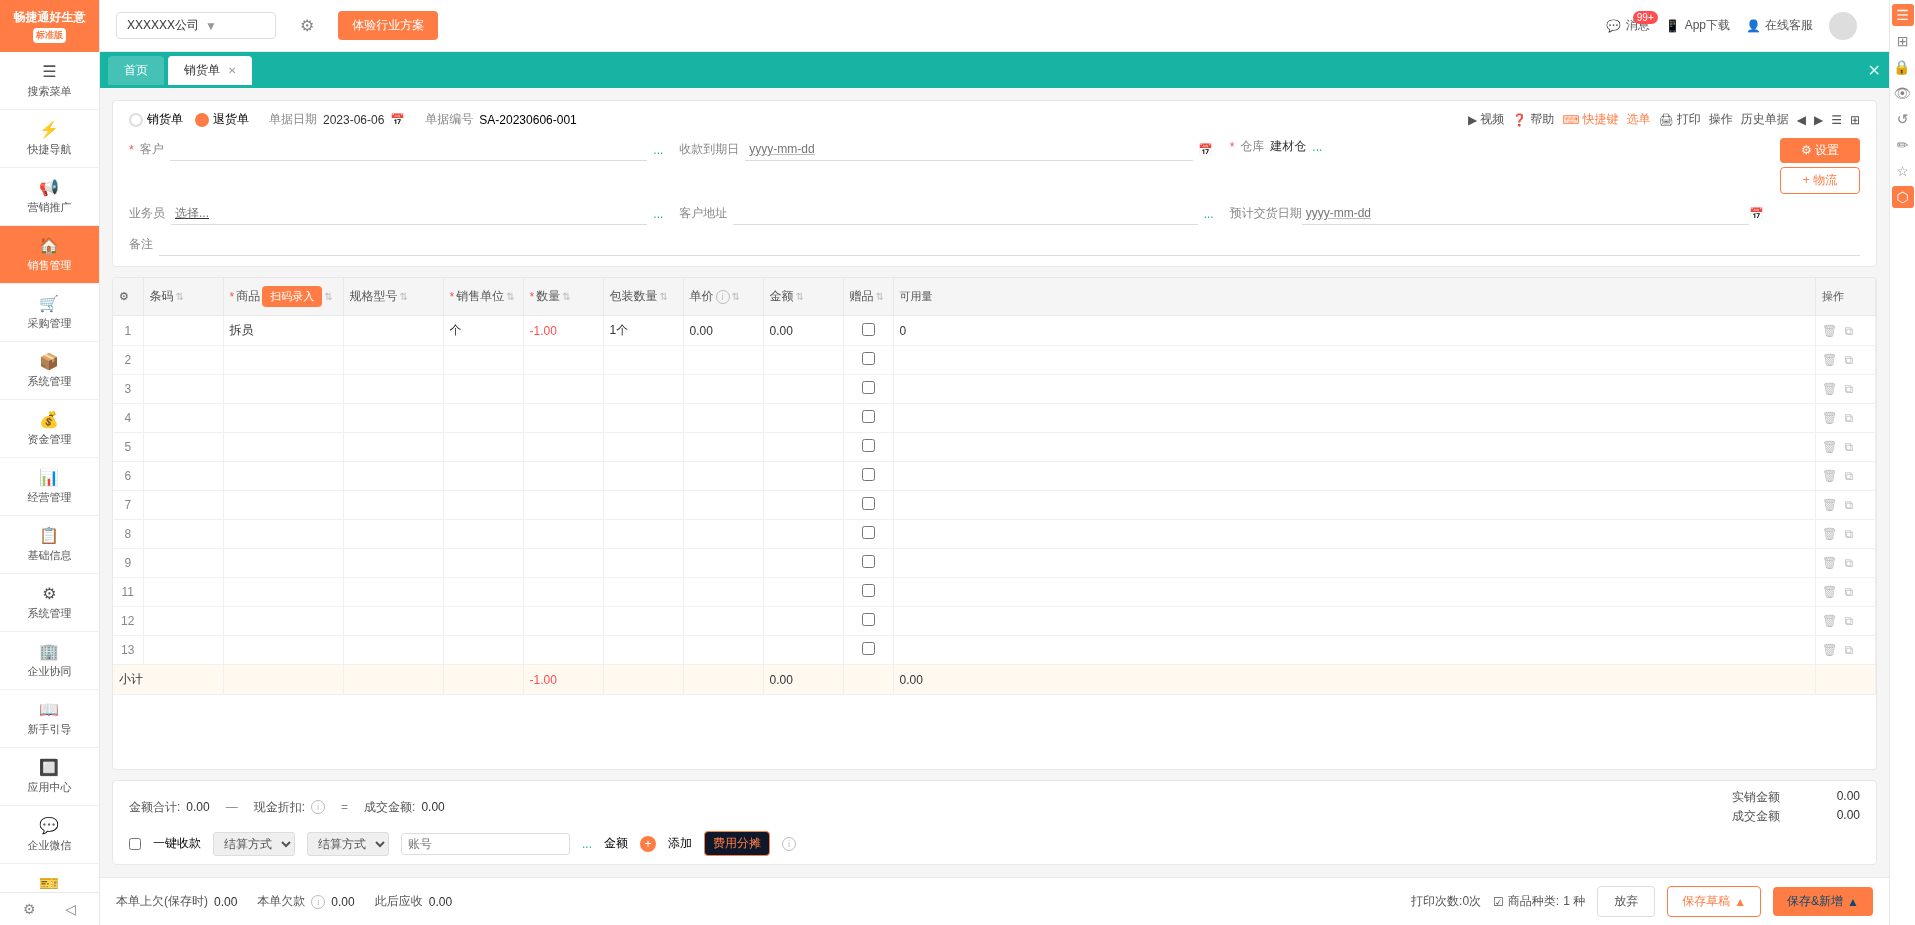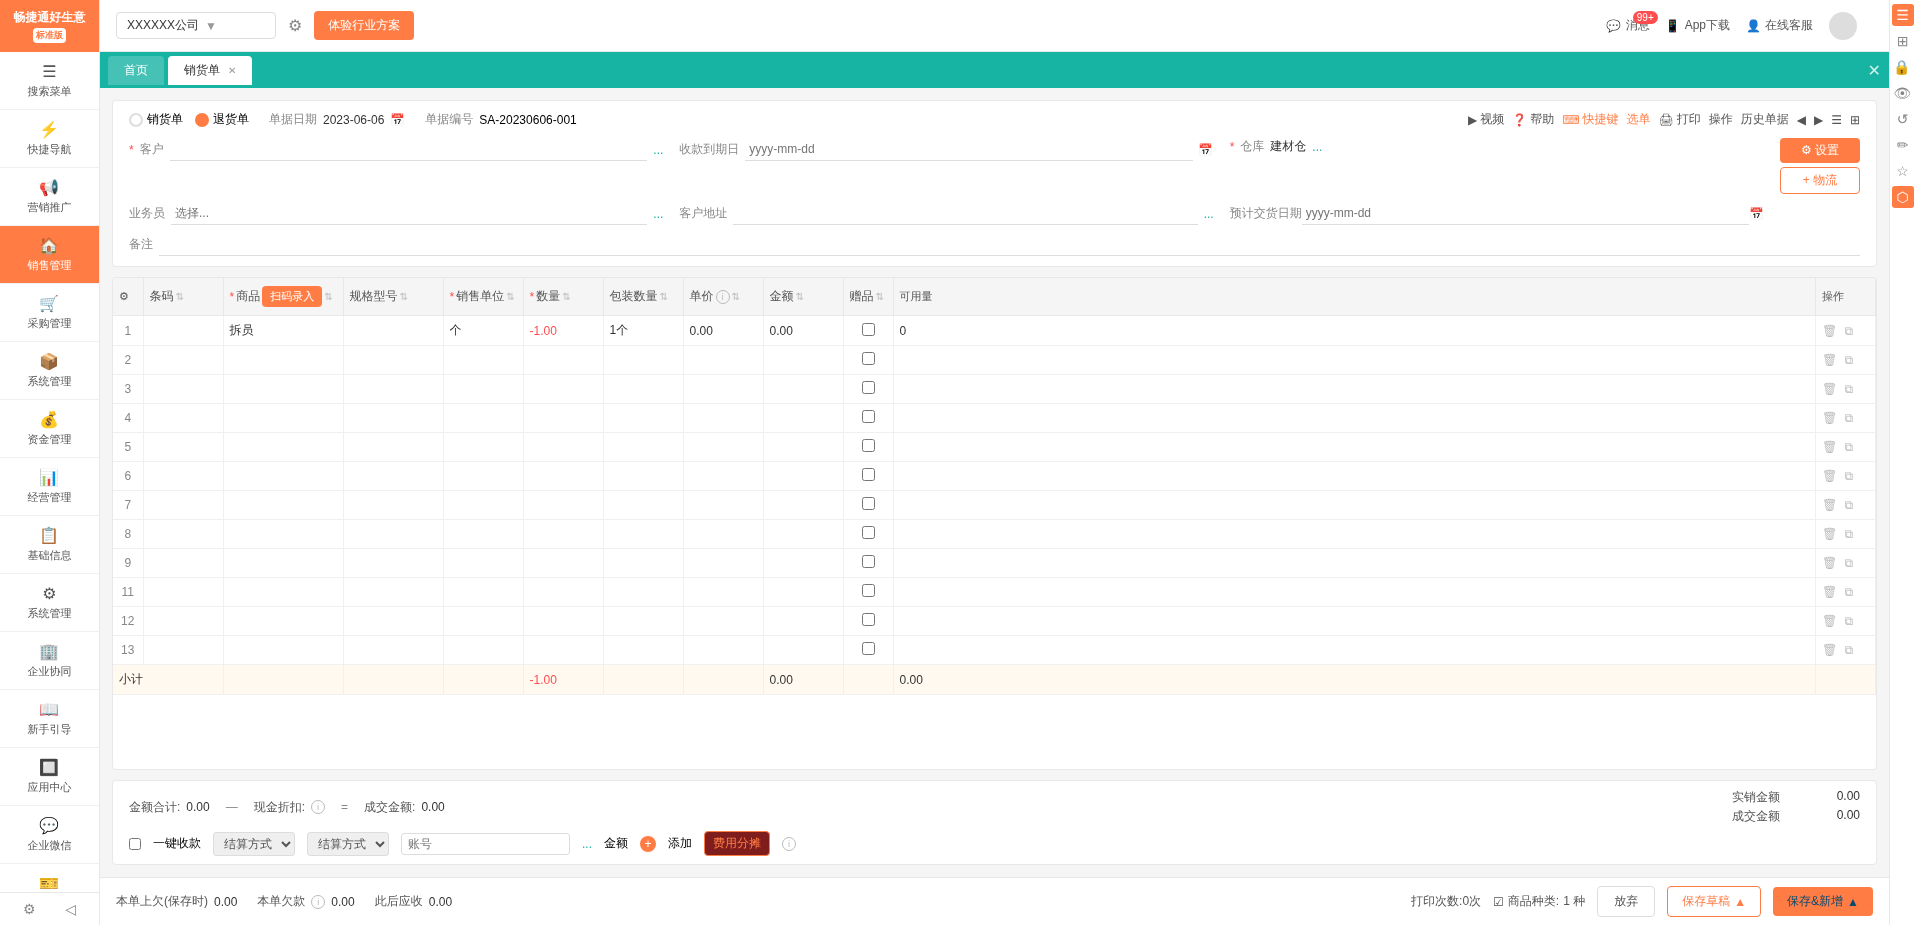--- a/index.html
+++ b/index.html
@@ -14,21 +14,21 @@
     .sidebar-item.active { background: #ff7d45; color: #fff; }
     .sidebar-item .icon { font-size: 16px; margin-bottom: 3px; }
     .sidebar-item .label { font-size: 11px; text-align: center; }
     .sidebar-footer { padding: 8px; display: flex; justify-content: space-around; border-top: 1px solid #e8e8e8; }
     .sidebar-footer span { cursor: pointer; color: #888; font-size: 14px; }
 
     
     .main { flex: 1; display: flex; flex-direction: column; overflow: hidden; }
 
     
-    .top-header { height: 52px; background: #fff; display: flex; align-items: center; padding: 0 16px; border-bottom: 1px solid #e8e8e8; gap: 12px; }
+    .top-header { height: 52px; background: #fff; display: flex; align-items: center; padding: 0 16px; border-bottom: 1px solid #e8e8e8; gap: 24px; }
     .company-select { display: flex; align-items: center; gap: 6px; border: 1px solid #ddd; border-radius: 4px; padding: 4px 10px; cursor: pointer; min-width: 160px; color: #333; }
     .company-select .chevron { color: #999; }
     .gear-btn { color: #888; font-size: 16px; cursor: pointer; }
     .trial-btn { background: #ff7d45; color: #fff; border: none; border-radius: 4px; padding: 6px 14px; cursor: pointer; font-size: 12px; }
     .header-right { margin-left: auto; display: flex; align-items: center; gap: 16px; color: #555; }
     .header-right .msg { position: relative; cursor: pointer; }
     .badge { background: #ff4d4f; color: #fff; font-size: 10px; border-radius: 8px; padding: 1px 4px; position: absolute; top: -6px; right: -8px; }
     .header-right-item { display: flex; align-items: center; gap: 4px; cursor: pointer; color: #555; }
     .avatar { width: 28px; height: 28px; background: #ddd; border-radius: 50%; }
 
@@ -50,21 +50,21 @@
     .date-field .label { color: #888; }
     .date-field .value { font-weight: 500; }
     .order-field { display: flex; align-items: center; gap: 6px; }
     .order-field .label { color: #888; }
     .order-field .value { font-weight: 500; }
     .form-actions { margin-left: auto; display: flex; align-items: center; gap: 8px; color: #555; font-size: 12px; }
     .form-actions span { cursor: pointer; display: flex; align-items: center; gap: 3px; }
     .form-actions .orange { color: #ff7d45; }
     .btn-set { background: #ff7d45; color: #fff; border: none; border-radius: 4px; padding: 4px 10px; cursor: pointer; }
     .btn-logistics { background: #fff; color: #ff7d45; border: 1px solid #ff7d45; border-radius: 4px; padding: 4px 10px; cursor: pointer; }
-    .field-input { flex: 1; border: none; border-bottom: 1px solid #ddd; padding: 4px 6px; color: #333; outline: none; }
+    .field-input { flex: 1; border: none; border-bottom: 1px solid #ddd; padding: 4px 6px; color: #333; outline: none; text-decoration: underline; }
 
     
     .table-container { background: #fff; border-radius: 4px; border: 1px solid #e8e8e8; flex: 1; overflow: auto; }
     .scan-btn { background: #ff7d45; color: #fff; border: none; border-radius: 4px; padding: 3px 8px; cursor: pointer; font-size: 11px; }
     table { width: 100%; border-collapse: collapse; }
     thead { background: #f5f5f5; }
     th { padding: 8px 6px; text-align: left; color: #555; border-bottom: 1px solid #e8e8e8; border-right: 1px solid #e8e8e8; white-space: nowrap; font-weight: normal; font-size: 11px; }
     td { padding: 6px 6px; border-bottom: 1px solid #f0f0f0; border-right: 1px solid #f0f0f0; color: #333; font-size: 12px; }
     .row-num { color: #888; text-align: center; }
     .qty-red { color: #ff4d4f; }
@@ -74,21 +74,21 @@
     
     .bottom-bar { background: #fff; border-radius: 4px; padding: 8px 16px; border: 1px solid #e8e8e8; display: flex; flex-direction: column; gap: 6px; }
     .summary-row { display: flex; align-items: center; gap: 16px; }
     .summary-item { display: flex; align-items: center; gap: 6px; color: #555; }
     .summary-value { color: #333; font-weight: 500; }
     .dash { color: #888; }
     .equals { color: #888; }
     .payment-row { display: flex; align-items: center; gap: 12px; }
     .checkbox-small { width: 12px; height: 12px; }
     .select-field { border: 1px solid #ddd; border-radius: 3px; padding: 3px 6px; color: #555; }
-    .fee-btn { background: #7f1d1d; color: #ff7d45; border: 1px solid #ff7d45; border-radius: 4px; padding: 3px 8px; cursor: pointer; text-align: center; }
+    .fee-btn { background: #0f172a; color: #ff7d45; border: 1px solid #ff7d45; border-radius: 4px; padding: 3px 8px; cursor: pointer; text-align: center; }
     .add-btn { background: #ff7d45; color: #fff; border: none; border-radius: 50%; width: 16px; height: 16px; display: flex; align-items: center; justify-content: center; cursor: pointer; font-size: 12px; line-height: 1; }
 
     
     .footer-bar { background: #fff; border-top: 1px solid #e8e8e8; padding: 8px 16px; display: flex; align-items: center; gap: 20px; }
     .footer-item { display: flex; align-items: center; gap: 6px; color: #555; }
     .footer-value { color: #333; }
     .footer-right { margin-left: auto; display: flex; align-items: center; gap: 12px; }
     .print-info { color: #555; }
     .product-type { display: flex; align-items: center; gap: 4px; color: #555; }
     .btn-discard { background: #fff; color: #555; border: 1px solid #ddd; border-radius: 4px; padding: 6px 16px; cursor: pointer; }

